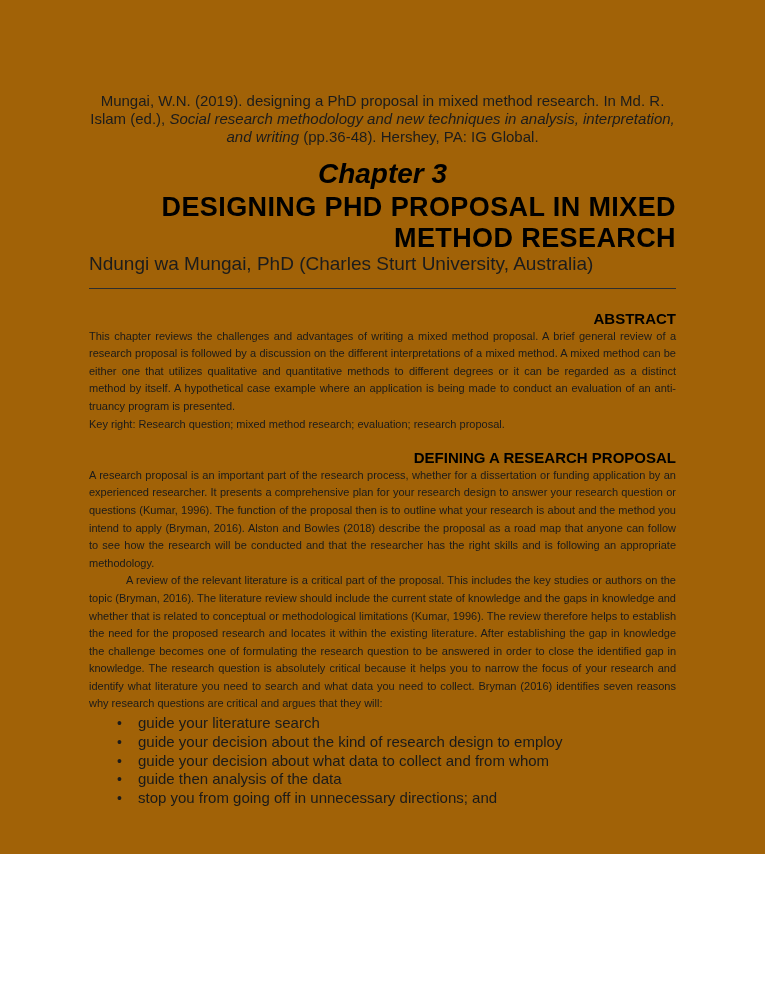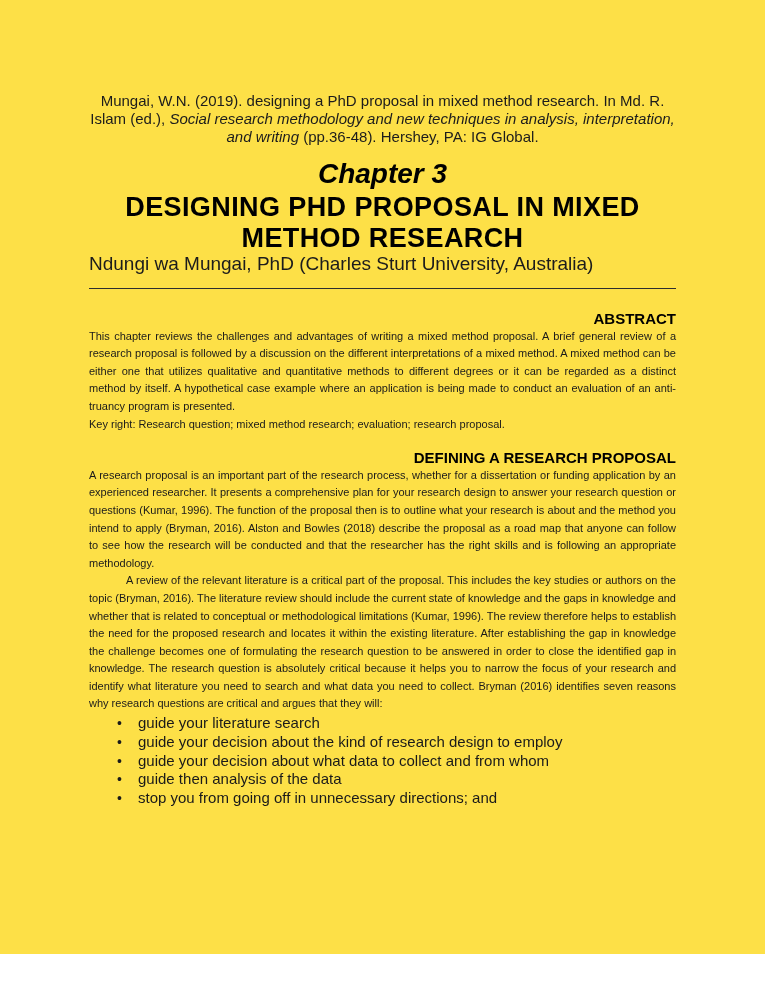--- a/index.html
+++ b/index.html
@@ -4,38 +4,38 @@
 <style>
   * { margin: 0; padding: 0; box-sizing: border-box; }
   html, body { background: #ffffff; }
   body {
     width: 765px; height: 990px;
     font-family: "Liberation Sans", "DejaVu Sans", sans-serif;
     color: #1a1a1a;
     overflow: hidden;
   }
   .page {
-    width: 765px; height: 954px;
+    width: 765px; height: 854px;
     padding: 92px 89px 0 89px;
-    background: #fde047;
+    background: #a16207;
   }
   .citation {
     font-size: 15px; line-height: 18px;
     text-align: center; color: #1c1c1c;
   }
   .citation em { font-style: italic; }
   .chapter-label {
     font-size: 28px; line-height: 32px;
     font-weight: bold; font-style: italic;
     text-align: center; color: #000;
     margin-top: 12px;
   }
   .title {
     font-size: 27px; line-height: 31px;
-    font-weight: bold; text-align: center;
+    font-weight: bold; text-align: right;
     color: #000; letter-spacing: 0.4px;
     margin-top: 2px;
   }
   .author {
     font-size: 19px; line-height: 18px;
     text-align: left; margin-top: 1px; color: #1c1c1c;
   }
   .rule {
     border-top: 1.2px solid #2e2e2e;
     margin-top: 15px;

